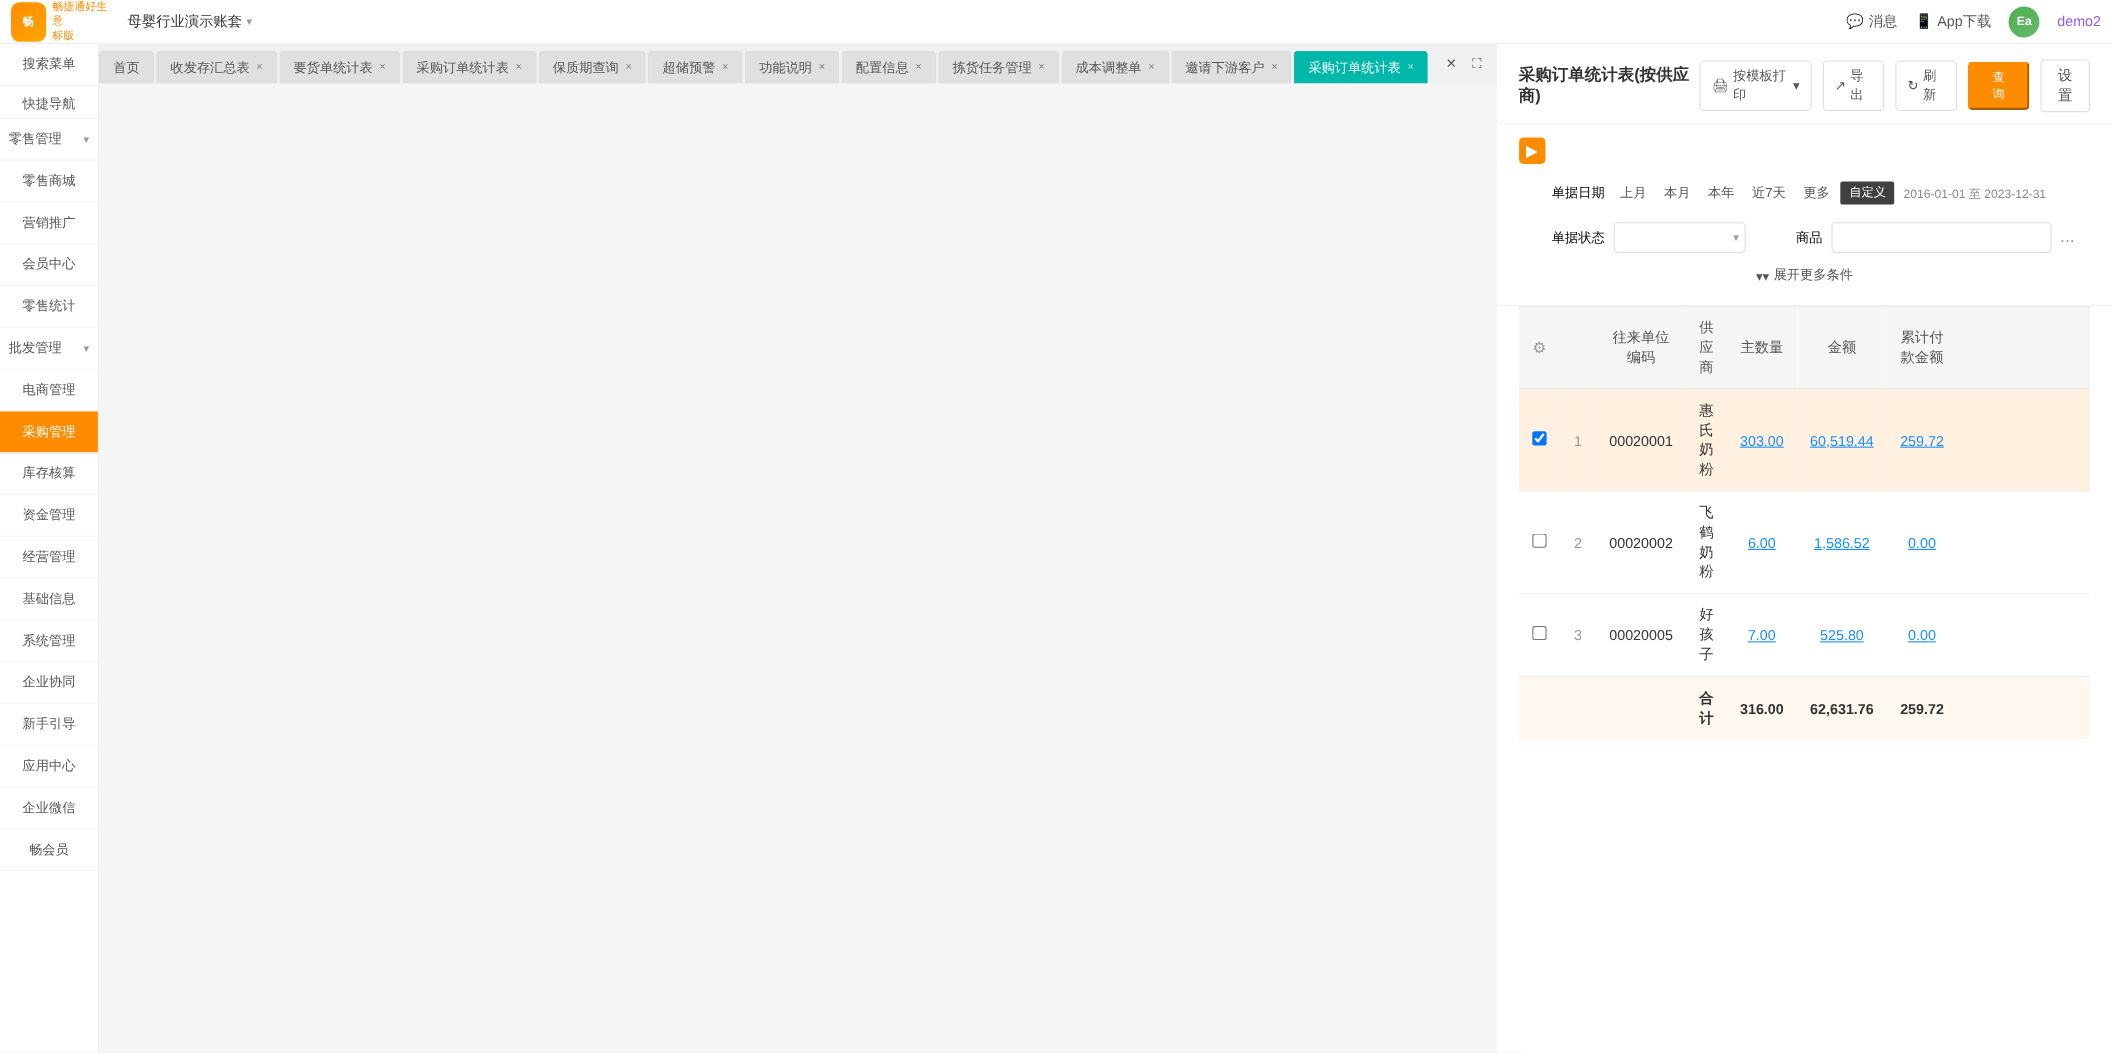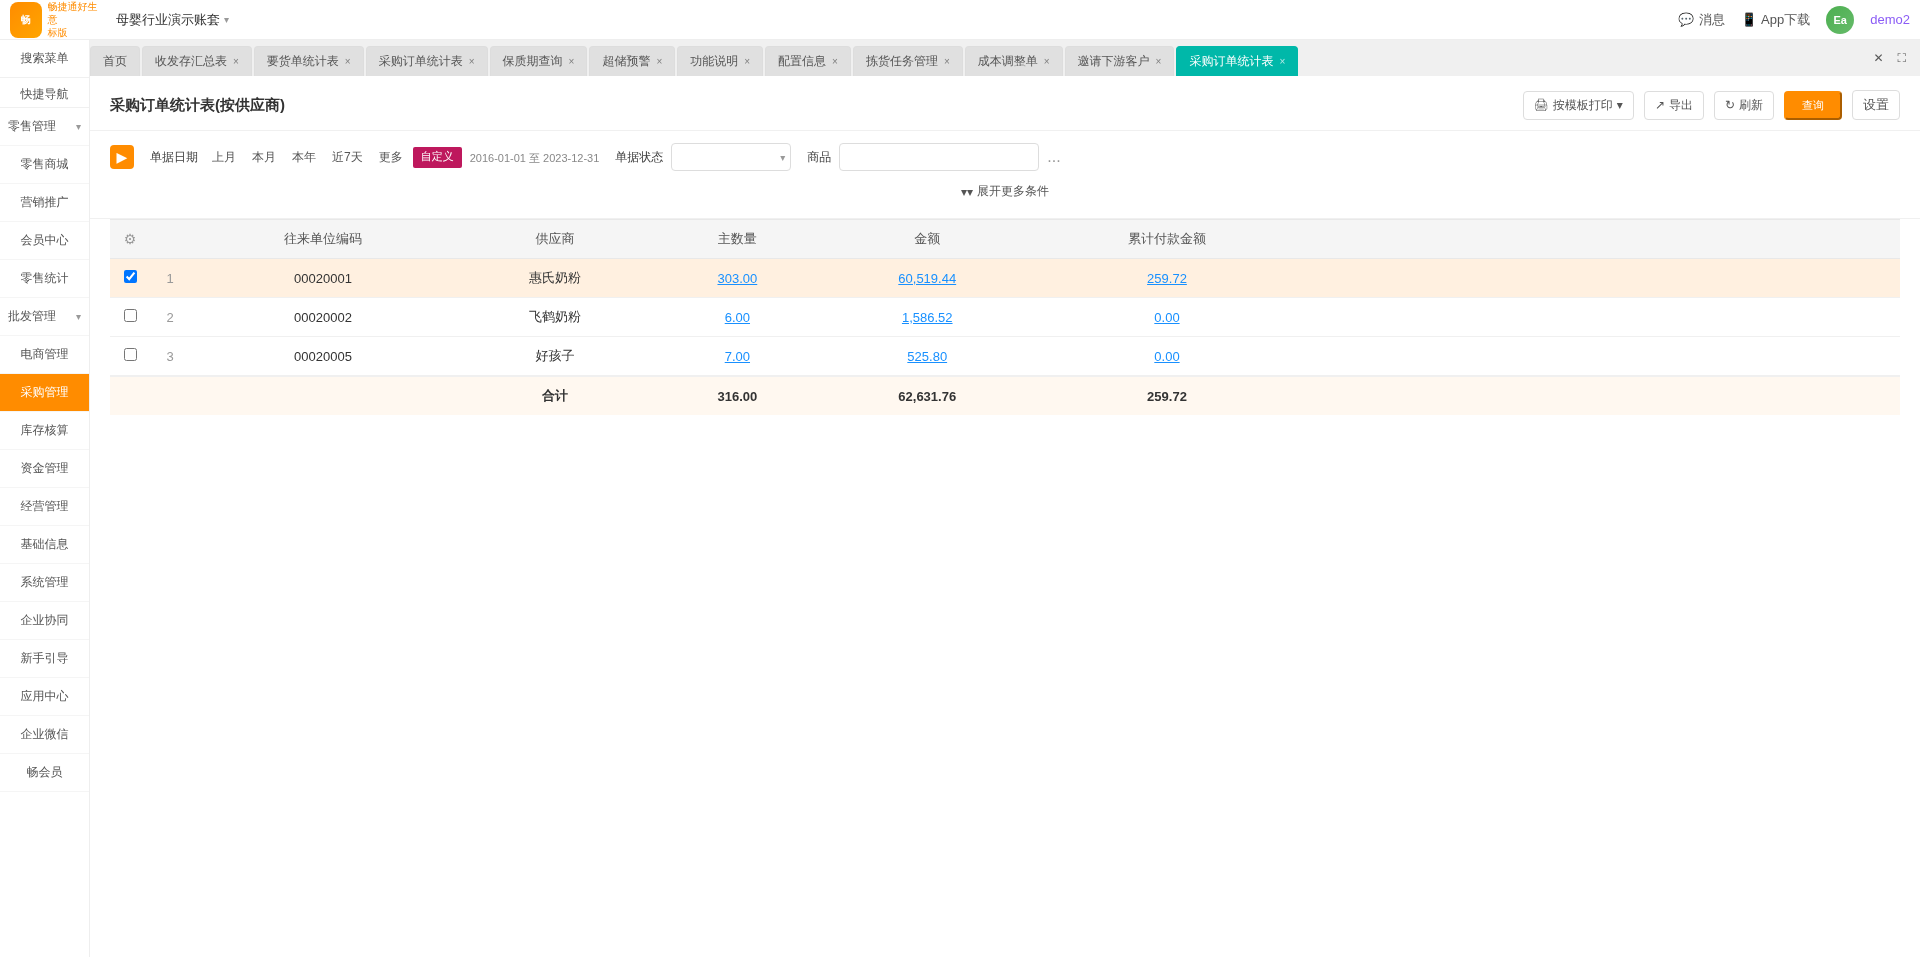--- a/index.html
+++ b/index.html
@@ -81,21 +81,21 @@
       display: flex;
       align-items: center;
       justify-content: center;
       gap: 20px;
       flex-direction: row;
     }
     .sidebar-item.active { color: #fff; background: #ff8c00; }
     .sidebar-item .arrow { font-size: 10px; color: #999; }
 
     
-    .content-area { flex: 1; display: flex; flex-direction: column; overflow: hidden; }
+    .content-area { flex: 1; display: flex; flex-direction: row; overflow: hidden; }
 
     
     .tab-bar {
       height: 36px;
       background: #f0f0f0;
       display: flex;
       align-items: flex-end;
       padding: 0 0 0 0;
       flex-shrink: 0;
       overflow-x: auto;
@@ -202,34 +202,34 @@
       font-size: 14px;
       cursor: pointer;
       flex-shrink: 0;
     }
     .filter-group {
       display: flex;
       align-items: center;
       gap: 8px;
       font-size: 12px;
     }
-    .filter-label { color: #404040; white-space: nowrap; }
+    .filter-label { color: #000000; white-space: nowrap; margin-left: 30px; }
     .filter-date-options { display: flex; gap: 4px; }
     .filter-date-option {
       padding: 2px 6px;
       font-size: 12px;
       color: #555;
       cursor: pointer;
       border-radius: 2px;
     }
     .filter-date-badge {
       padding: 2px 8px;
       font-size: 11px;
       color: #fff;
-      background: #be185d;
+      background: #404040;
       border-radius: 2px;
       cursor: pointer;
     }
     .filter-date-range { font-size: 11px; color: #888; margin-top: 2px; }
     .filter-select {
       height: 28px;
       border: 1px solid #ddd;
       border-radius: 4px;
       padding: 0 24px 0 8px;
       font-size: 12px;

